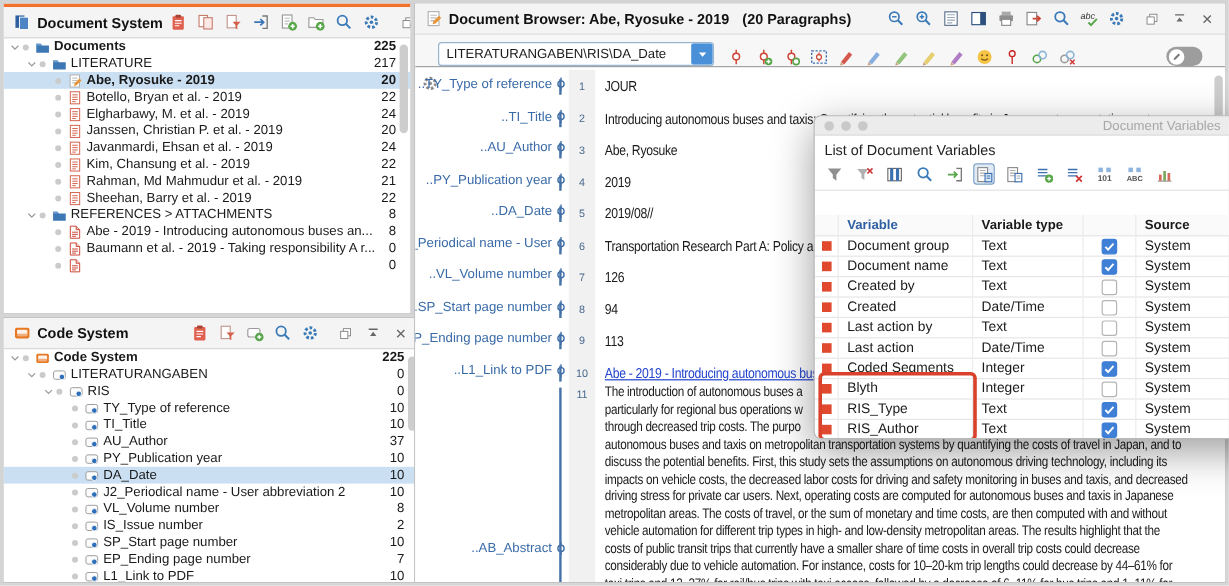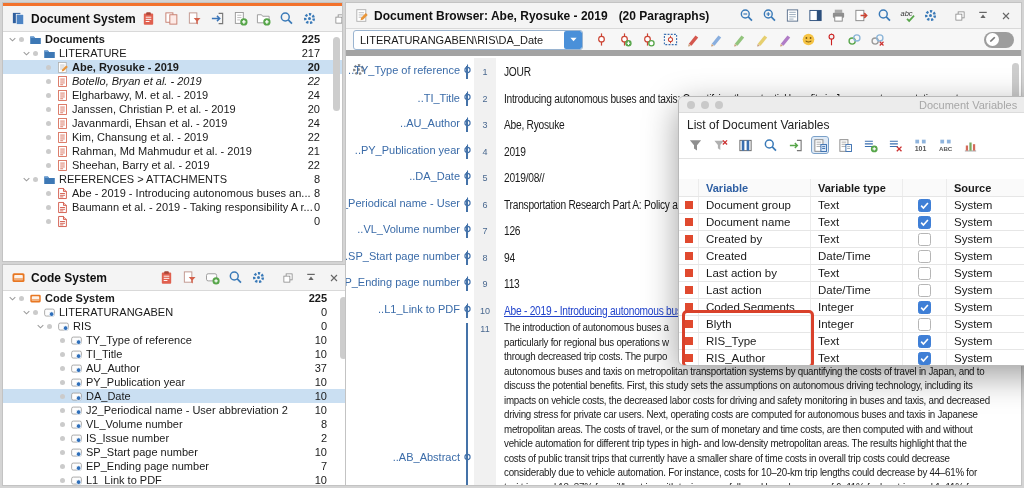--- a/index.html
+++ b/index.html
@@ -19,25 +19,25 @@
 .winctl{display:flex;gap:7px;margin-left:9px}
 .tree{position:relative}
 .trow{height:14px;display:flex;align-items:center;font-size:11px;white-space:nowrap}
 .trow.sel{background:#cadff2}
 .trow .ti{width:14px;height:13px;display:inline-flex;align-items:center;justify-content:center;margin-right:3px;flex:0 0 auto}
 .trow .ti svg{width:13px;height:13px}
 .trow .chev{width:11px;height:10px;display:inline-flex;align-items:center;margin-right:1px;flex:0 0 auto}
 .trow .chev svg{width:9px;height:9px}
 .trow .dot{width:5px;height:5px;border-radius:50%;background:#cbcbcb;margin-right:4px;flex:0 0 auto}
 .trow .lbl{overflow:hidden;text-overflow:clip}
-.trow .cnt{margin-left:auto;padding-right:22px}
+.trow .cnt{margin-left:auto;padding-right:12px}
 .b{font-weight:bold}
 .vthumb{position:absolute;width:7px;border-radius:4px;background:#cdcdcd}
 
-#db .phead2{height:27px;display:flex;align-items:center;background:#f7f7f7;border-bottom:6px solid #a3a3a3;padding:0 7px;gap:8px}
+#db .phead2{height:27px;display:flex;align-items:flex-end;background:#f7f7f7;border-bottom:1px solid #a3a3a3;padding:0 19px;gap:8px}
 .combo{width:230px;height:20px;border:1px solid #9ab4d0;border-radius:3px;background:#fff;display:flex;align-items:center;padding-left:6px;font-size:11px;overflow:hidden}
 .combo .cval{white-space:nowrap;overflow:hidden}
 .combo .carr{margin-left:auto;width:18px;height:18px;background:#4a90d9;border-radius:2px;display:flex;align-items:center;justify-content:center;flex:0 0 auto}
 .combo .carr svg{width:9px;height:9px}
 .toggle{width:30px;height:16px;border-radius:9px;background:#9d9d9d;position:relative;margin-left:auto;flex:0 0 auto}
 .toggle .knob{position:absolute;left:1.5px;top:1.5px;width:13px;height:13px;border-radius:50%;background:#fff;display:flex;align-items:center;justify-content:center}
 .toggle .knob svg{width:9px;height:9px}
 #dbc{position:absolute;left:0;top:55px;right:0;bottom:0;background:#fff;overflow:hidden}
 #numcol{position:absolute;left:128px;top:0;bottom:0;width:22px;background:#f1f1f1}
 .pnum{position:absolute;left:128px;width:22px;text-align:center;font-size:9px;color:#49688f}
@@ -188,21 +188,21 @@
         <span class="icon ti">
           <svg viewBox="0 0 16 16" xmlns="http://www.w3.org/2000/svg">
             <rect x="3" y="1.8" width="9.6" height="12.4" fill="#fff" stroke="#b0b0b0"></rect>
             <path d="M5 5h5.6M5 7.4h5.6M5 9.8h3.6" stroke="#bbb" stroke-width="1"></path>
             <path d="M7.6 10.4l5-5 2 2-5 5-2.6.6z" fill="#e8953a"></path>
           </svg>
         </span>
         <span class="lbl b">Abe, Ryosuke - 2019</span>
         <span class="cnt b">20</span>
       </div>
-      <div class="trow" style="padding-left: 32px; font-style: italic;">
+      <div class="trow" style="padding-left: 32px;">
         <span style="width: 11px; flex: 0 0 auto;"></span>
         <span class="dot"></span>
         <span class="icon ti">
           <svg viewBox="0 0 16 16" xmlns="http://www.w3.org/2000/svg">
             <rect x="3.2" y="1.8" width="9.6" height="12.4" fill="#fff" stroke="#d4604a"></rect>
             <path d="M5.2 5h5.6M5.2 7.4h5.6M5.2 9.8h5.6M5.2 12h3.6" stroke="#d4604a" stroke-width="1"></path>
           </svg>
         </span>
         <span class="lbl">Botello, Bryan et al. - 2019</span>
         <span class="cnt">22</span>

